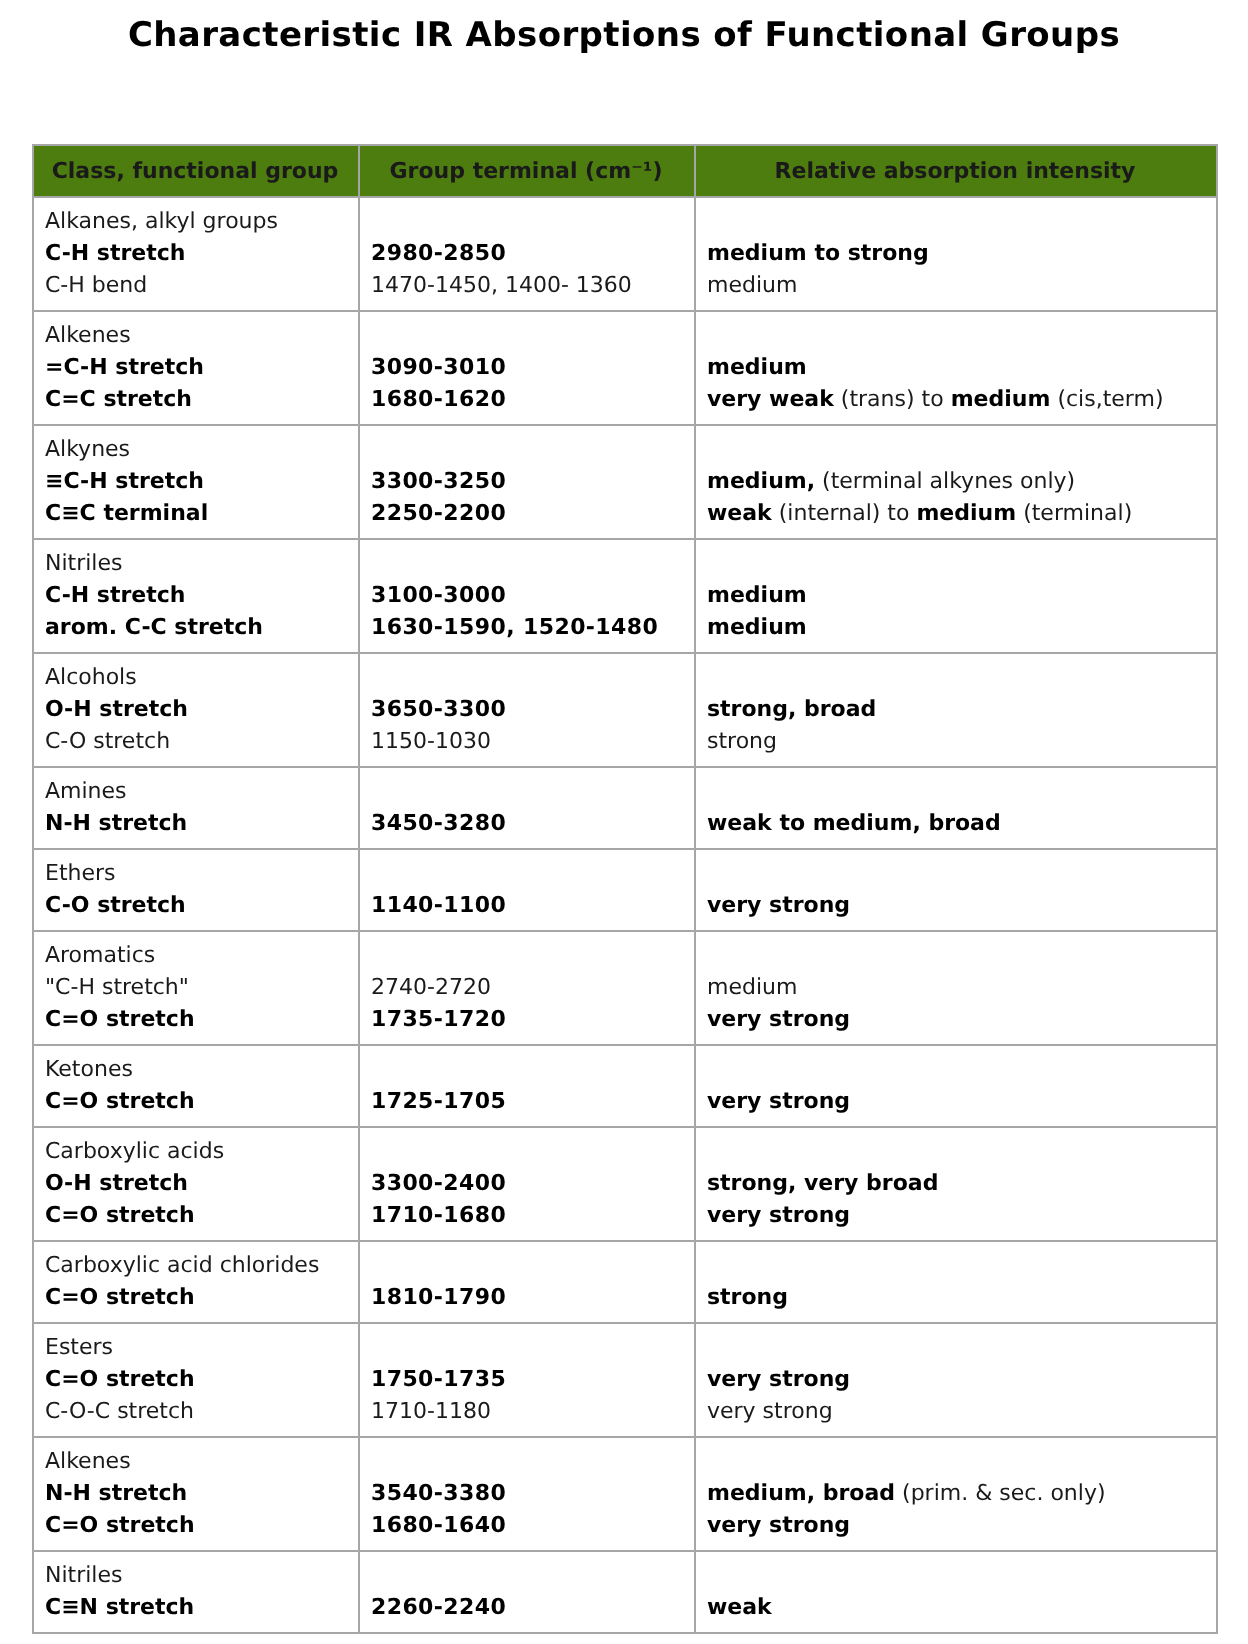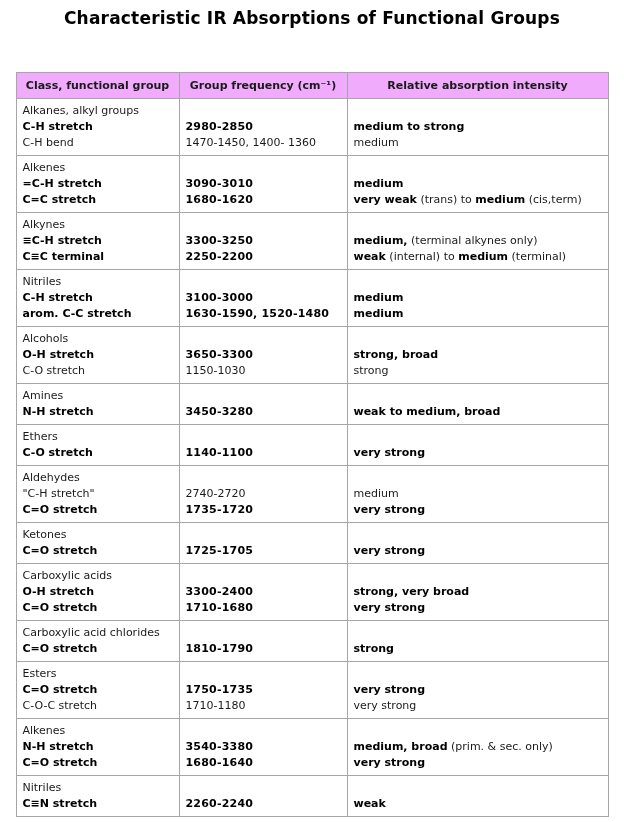--- a/index.html
+++ b/index.html
@@ -31,21 +31,21 @@
     width: 592px;
     margin: 44px auto 0 auto;
   }
   .ir-table th, .ir-table td {
     border: 1px solid #a6a6a6;
     vertical-align: top;
     font-size: 11px;
     padding: 4px 6px;
   }
   .ir-table th {
-    background: #f0abfc;
+    background: #4d7c0f;
     font-weight: bold;
     text-align: center;
     padding: 6px 3px;
     color: #1a1a1a;
   }
   .line {
     line-height: 16px;
     white-space: nowrap;
   }
   .b { font-weight: bold; color: #000; }
@@ -59,21 +59,21 @@
 
   <table class="ir-table" data-name="ir-absorption-table">
     <colgroup>
       <col style="width:163px">
       <col style="width:168px">
       <col style="width:261px">
     </colgroup>
     <thead data-name="table-header">
       <tr data-name="header-row">
         <th data-name="header-class-functional-group">Class, functional group</th>
-        <th data-name="header-group-frequency">Group frequency (cm⁻¹)</th>
+        <th data-name="header-group-frequency">Group terminal (cm⁻¹)</th>
         <th data-name="header-relative-absorption-intensity">Relative absorption intensity</th>
       </tr>
     </thead>
     <tbody id="table-body" data-name="table-body">
         <tr data-name="table-row">
           <td data-name="cell-functional-group">
             <div data-name="class-name" class="line">Alkanes, alkyl groups</div>
             <div data-name="bond-label" class="line b">C-H stretch</div>
             <div data-name="bond-label" class="line">C-H bend</div>
           </td>
@@ -179,21 +179,21 @@
             <div data-name="spacer-line" class="line">&nbsp;</div>
             <div data-name="frequency-value" class="line b">1140-1100</div>
           </td>
           <td data-name="cell-absorption-intensity">
             <div data-name="spacer-line" class="line">&nbsp;</div>
             <div data-name="intensity-value" class="line"><span data-name="intensity-segment" class="b">very strong</span></div>
           </td>
         </tr>
         <tr data-name="table-row">
           <td data-name="cell-functional-group">
-            <div data-name="class-name" class="line">Aldehydes</div>
+            <div data-name="class-name" class="line">Aromatics</div>
             <div data-name="bond-label" class="line">"C-H stretch"</div>
             <div data-name="bond-label" class="line b">C=O stretch</div>
           </td>
           <td data-name="cell-group-frequency">
             <div data-name="spacer-line" class="line">&nbsp;</div>
             <div data-name="frequency-value" class="line">2740-2720</div>
             <div data-name="frequency-value" class="line b">1735-1720</div>
           </td>
           <td data-name="cell-absorption-intensity">
             <div data-name="spacer-line" class="line">&nbsp;</div>

